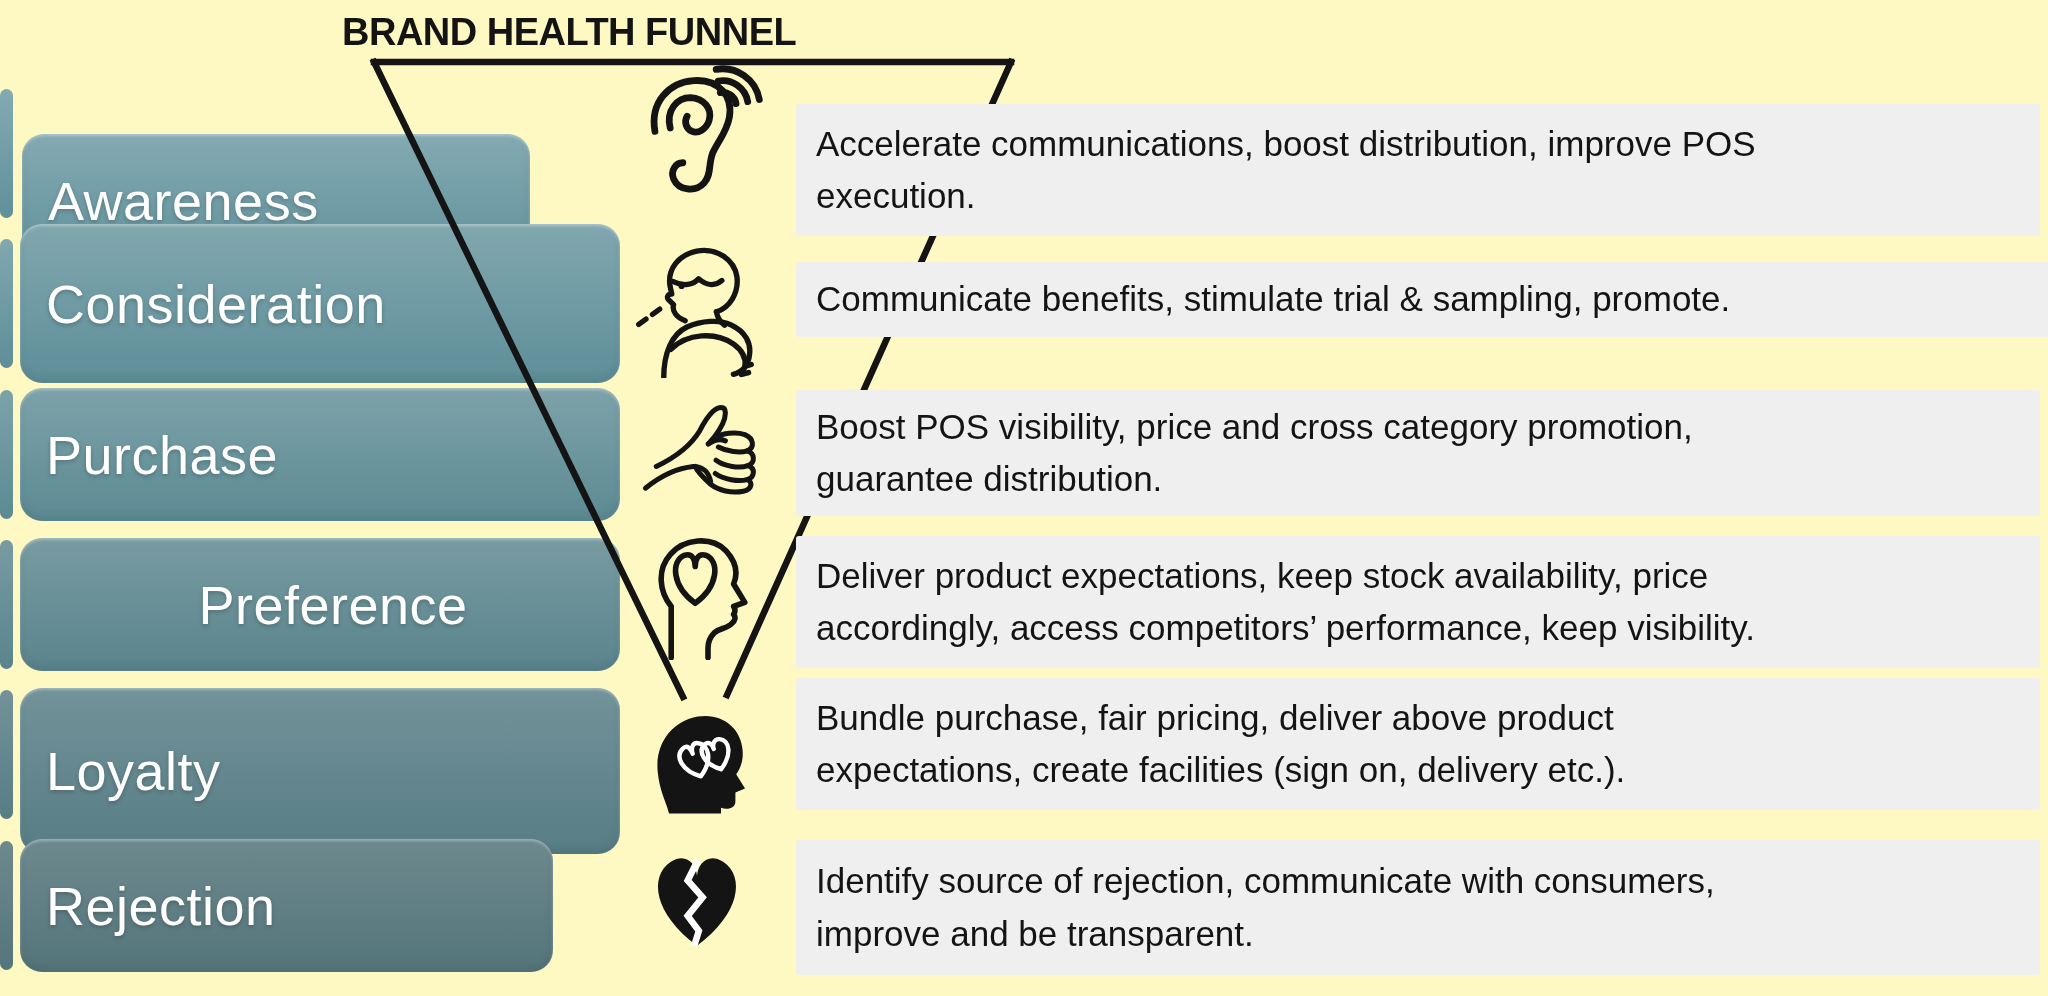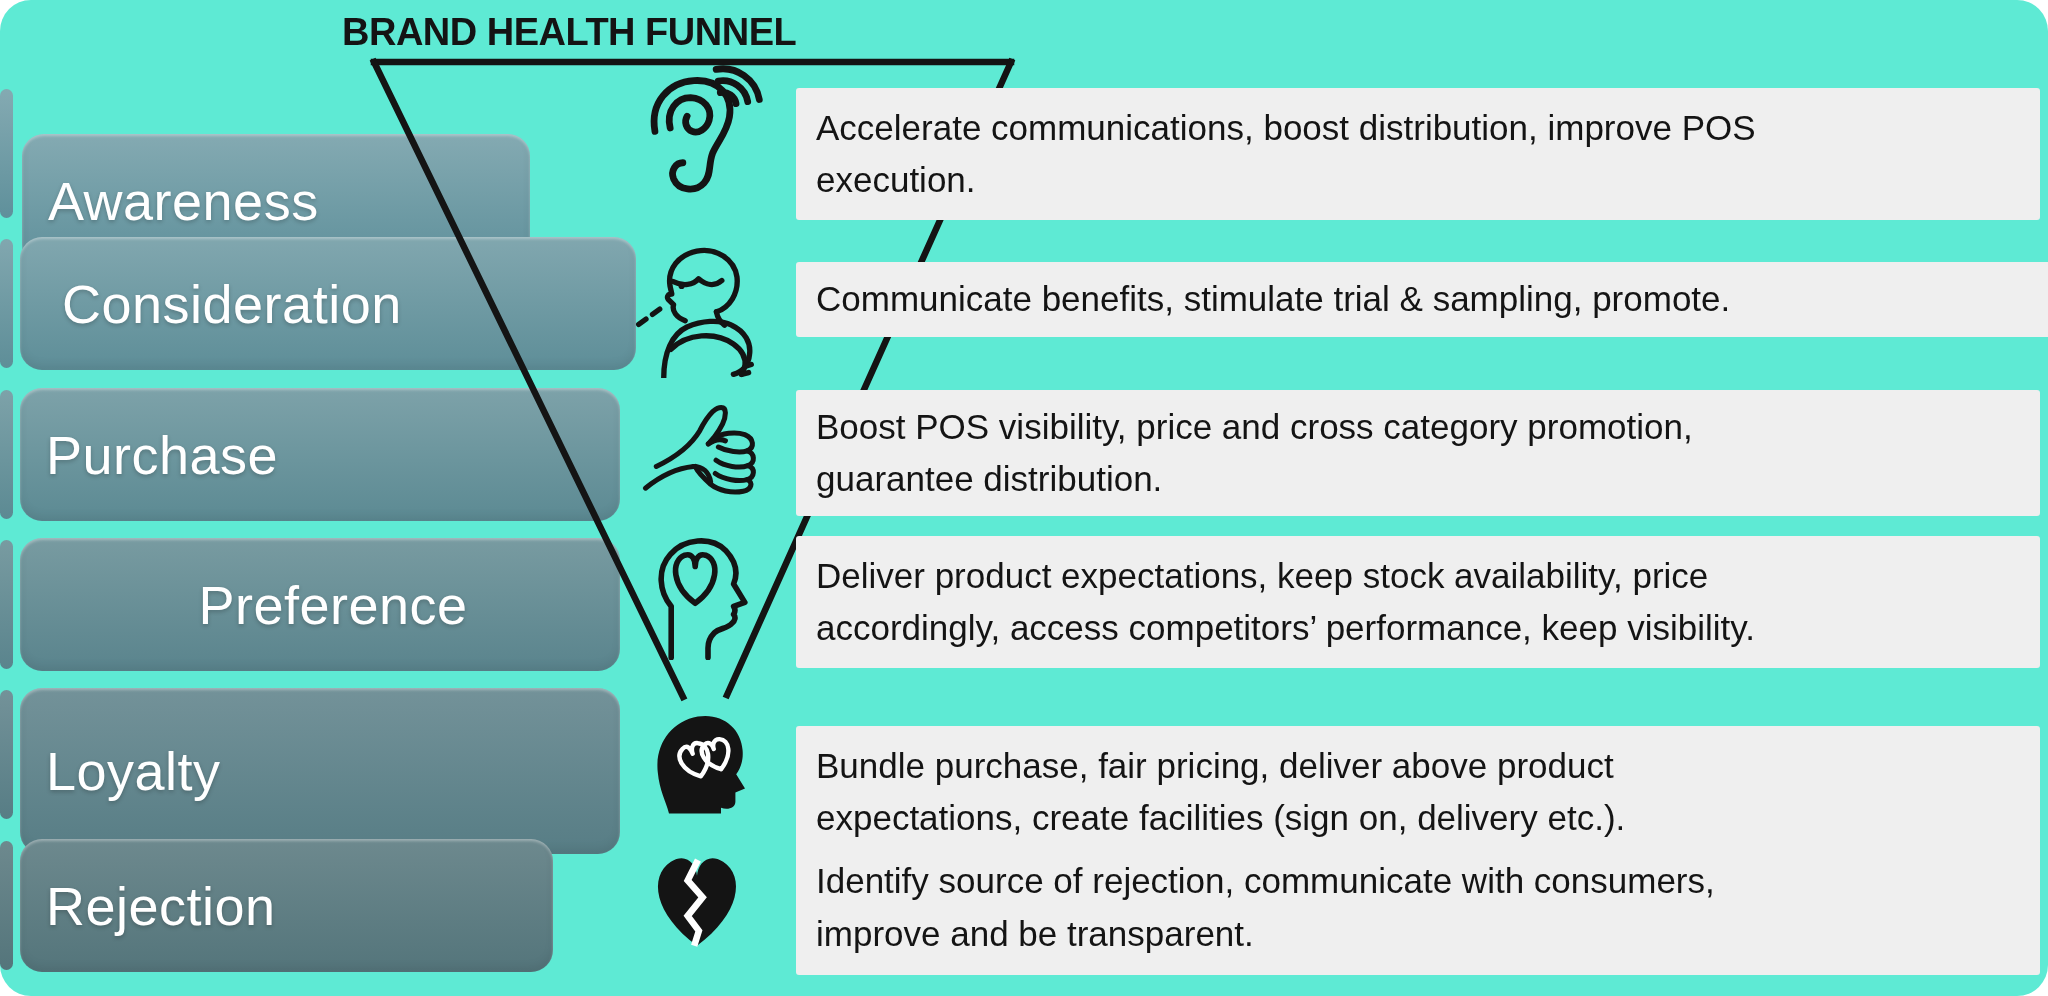--- a/index.html
+++ b/index.html
@@ -1,19 +1,18 @@
 <!DOCTYPE html>
 <html><head>
 <meta charset="utf-8">
 <style>
   html,body{margin:0;padding:0;background:#ffffff;}
   #canvas{
-    position:relative;width:2048px;height:996px;overflow:hidden;background:#5eead4;
+    position:relative;width:2048px;height:996px;overflow:hidden;background:#fef9c3;
     font-family:"Liberation Sans", sans-serif;
-    border-radius:31px;
     --ink:#141414; --box-bg:#efefef; --label-ink:#ffffff; --body-ink:#141414;
   }
   #page-title{
     position:absolute;left:342px;top:11px;z-index:6;
     font-size:38px;font-weight:700;letter-spacing:-0.5px;color:var(--ink);white-space:nowrap;
   }
   .bar{
     position:absolute;z-index:1;border-radius:22px;display:flex;align-items:center;
     box-shadow:inset 0 2px 3px rgba(255,255,255,.35), inset 0 -5px 10px rgba(0,0,0,.07);
   }
@@ -55,29 +54,29 @@
       </div>
       <div class="icon-slot" style="left: 638px; top: 62px; width: 127px;">
         <svg viewBox="0 0 150 170" fill="none" stroke="currentColor" stroke-width="8" stroke-linecap="round" stroke-linejoin="round">
       <path d="M20,82 C14,48 36,24 66,22 C96,20 112,41 108,65 C105,83 94,94 88,108 C83,121 87,133 78,143 C68,154 48,152 42,138 C38,128 45,119 53,119"></path>
       <path d="M38,78 C33,57 46,42 62,42 C78,43 88,55 84,69 C81,79 71,85 64,82 C57,79 54,71 58,64"></path>
       <path d="M115.8,49.2 A16,16 0 0 0 97.2,36.2"></path>
       <path d="M129.6,46.8 A30,30 0 0 0 94.8,22.4"></path>
       <path d="M143.3,44.3 A44,44 0 0 0 92.3,8.7"></path>
     </svg>
       </div>
-      <div class="action-box" style="left: 796px; top: 88px; width: 1244px; height: 132px;">
+      <div class="action-box" style="left: 796px; top: 104px; width: 1244px; height: 132px;">
         <span class="action-text">Accelerate communications, boost distribution, improve POS
 execution.</span>
       </div>
     </div>
 
     <div class="row-group">
       <div class="bar-tab" style="top: 239px; height: 129px; background: linear-gradient(rgb(129, 167, 175), rgb(94, 142, 152));"></div>
-      <div class="bar" style="left: 20px; top: 237px; width: 600px; height: 133px; background: linear-gradient(rgb(129, 167, 175), rgb(94, 142, 152)); padding-left: 16px;">
+      <div class="bar" style="left: 20px; top: 224px; width: 600px; height: 159px; background: linear-gradient(rgb(129, 167, 175), rgb(94, 142, 152));">
         <span class="bar-label">Consideration</span>
       </div>
       <div class="icon-slot" style="left: 628px; top: 235px; width: 134px;">
         <svg viewBox="0 0 150 160" fill="none" stroke="currentColor" stroke-width="6" stroke-linecap="round" stroke-linejoin="round">
       <path d="M64,96 C54,92 49,85 51,78 L45,72 C43,69 45,66 49,66 L47,57 C44,38 57,22 77,18 C99,14 119,27 122,47 C124,65 114,81 99,86"></path>
       <path d="M50,52 C62,58 73,56 79,49 C87,56 97,58 105,51"></path>
       <circle cx="60" cy="57" r="3.5" fill="currentColor" stroke="none"></circle>
       <path d="M12,100 L41,79" stroke-dasharray="10 9"></path>
       <path d="M99,86 C100,92 103,97 108,101"></path>
       <path d="M40,160 C40,132 49,111 66,103 C82,96 102,94 116,101 C131,108 138,121 136,134 C135,145 128,153 118,156"></path>
@@ -137,21 +136,21 @@
       </div>
       <div class="icon-slot" style="left: 645px; top: 683px; width: 104px;">
         <svg viewBox="0 0 130 165">
       <path fill="currentColor" stroke="none" d="M30,163 C26,148 18,134 16,112 C12,78 32,48 66,42 C96,37 120,56 122,84 C123,96 120,106 114,114 L125,132 L113,137 L113,148 C113,156 104,159 95,156 L95,163 Z"></path>
       <g fill="none" stroke="#ffffff" stroke-width="5.5" stroke-linecap="round" stroke-linejoin="round">
         <path transform="rotate(-20 62 95)" d="M62,118 C42,104 40,84 52,78 C60,74 62,82 62,88 C62,82 66,74 73,78 C85,84 83,104 62,118"></path>
         <path transform="rotate(-20 88 88)" d="M88,109 C70,96 68,78 79,73 C86,70 88,77 88,82 C88,77 92,70 99,73 C110,78 108,96 88,109"></path>
       </g>
     </svg>
       </div>
-      <div class="action-box" style="left: 796px; top: 678px; width: 1244px; height: 132px; margin-top: 48px;">
+      <div class="action-box" style="left: 796px; top: 678px; width: 1244px; height: 132px;">
         <span class="action-text">Bundle purchase, fair pricing, deliver above product
 expectations, create facilities (sign on, delivery etc.).</span>
       </div>
     </div>
 
     <div class="row-group">
       <div class="bar-tab" style="top: 841px; height: 129px; background: linear-gradient(rgb(109, 137, 142), rgb(84, 117, 123));"></div>
       <div class="bar" style="left: 20px; top: 839px; width: 533px; height: 133px; background: linear-gradient(rgb(109, 137, 142), rgb(84, 117, 123));">
         <span class="bar-label">Rejection</span>
       </div>

